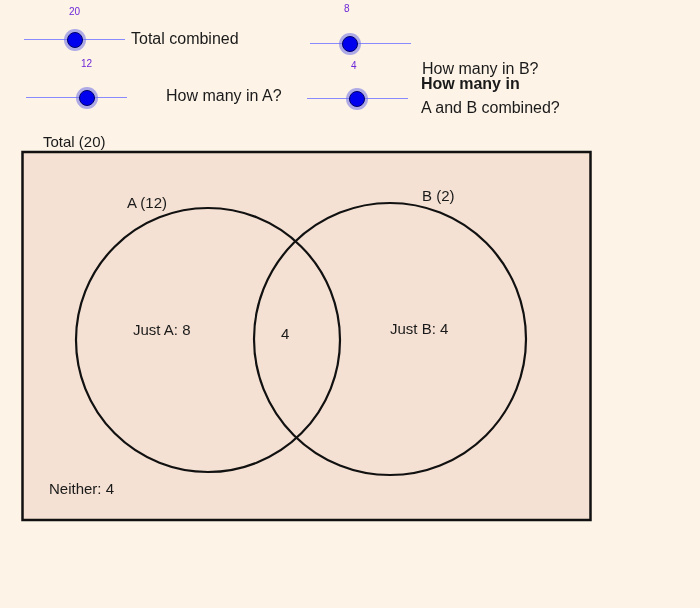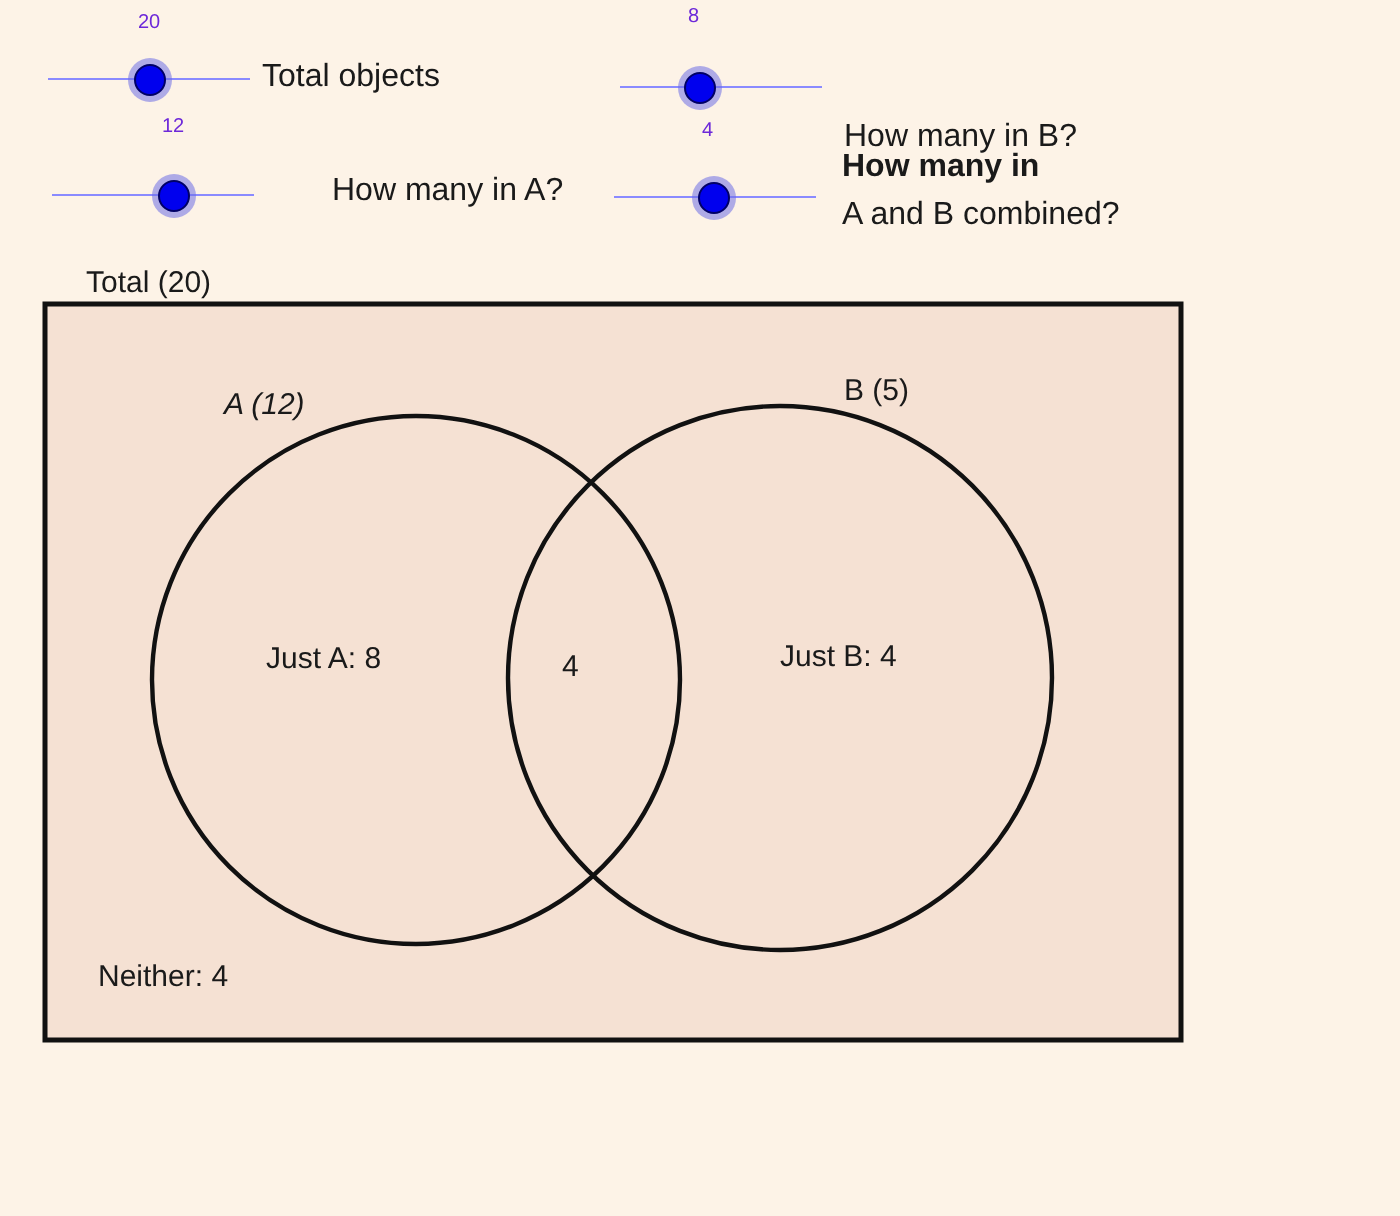--- a/index.html
+++ b/index.html
@@ -14,21 +14,21 @@
   svg { position:absolute; left:0; top:0; }
   .t { font-size:15px; }
 </style>
 </head>
 <body>
 
 <div>
   <div class="abs val" style="left:69px;top:6px;">20</div>
   <div class="track" style="left:24px;top:39px;width:101px;"></div>
   <div class="knob" style="left:67px;top:32px;"></div>
-  <div class="abs lbl" style="left:131px;top:30px;">Total objects</div>
+  <div class="abs lbl" style="left:131px;top:30px;">Total combined</div>
 </div>
 
 <div>
   <div class="abs val" style="left:81px;top:58px;">12</div>
   <div class="track" style="left:26px;top:97px;width:101px;"></div>
   <div class="knob" style="left:79px;top:90px;"></div>
   <div class="abs lbl" style="left:135px;top:87px;margin-left:31px;">How many in A?</div>
 </div>
 
 <div>
@@ -47,18 +47,18 @@
 </div>
 
 <div class="abs lbl" style="left:29px;top:133px;font-size:15px;margin-left:14px;">Total (20)</div>
 
 <svg width="700" height="608">
   <rect x="22.5" y="152" width="568" height="368" fill="#f5e1d3" stroke="#111" stroke-width="2.5"></rect>
   <circle cx="208" cy="340" r="132" fill="none" stroke="#111" stroke-width="2.2"></circle>
   <circle cx="390" cy="339" r="136" fill="none" stroke="#111" stroke-width="2.2"></circle>
 </svg>
 
-<div class="abs t" style="left:112px;top:194px;font-style:italic;">A (12)</div>
-<div class="abs t" style="left:422px;top:187px;">B (5)</div>
+<div class="abs t" style="left:127px;top:194px;">A (12)</div>
+<div class="abs t" style="left:422px;top:187px;">B (2)</div>
 <div class="abs t" style="left:133px;top:321px;">Just A:  8</div>
 <div class="abs t" style="left:281px;top:325px;">4</div>
 <div class="abs t" style="left:390px;top:320px;">Just B:  4</div>
 <div class="abs t" style="left:49px;top:480px;">Neither:  4</div>
 
 </body></html>

